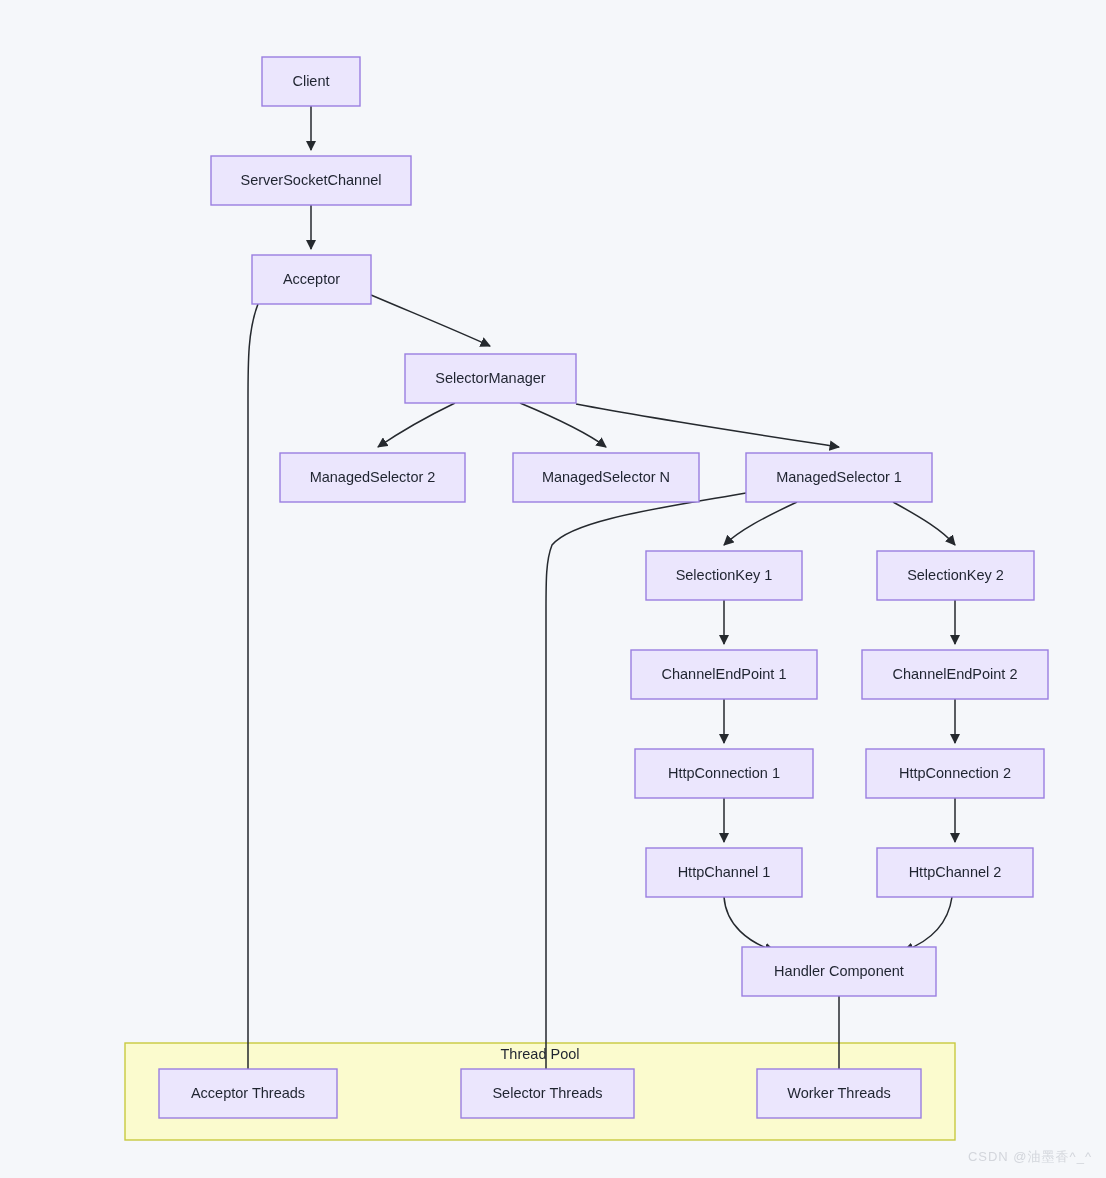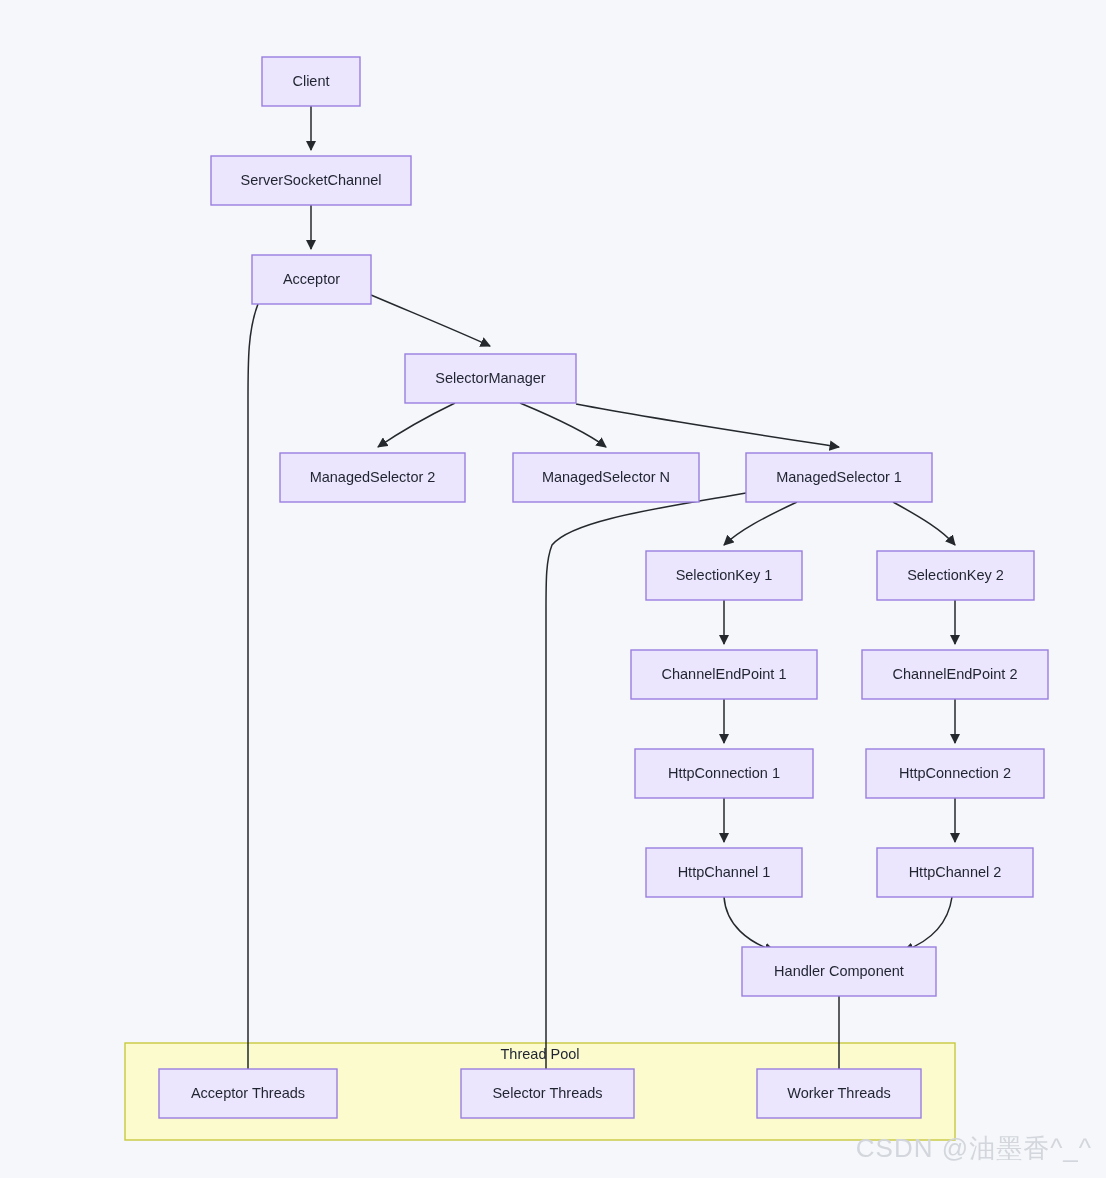--- a/index.html
+++ b/index.html
@@ -50,21 +50,21 @@
     fill: none;
     stroke: #25292e;
     stroke-width: 1.5px;
   }
   .watermark {
     position: absolute;
     right: 14px;
     bottom: 12px;
     color: #d3d6dc;
     font-family: "Liberation Sans", sans-serif;
-    font-size: 26px;
+    font-size: 13px;
     letter-spacing: 1px;
     user-select: none;
   }
 </style>
 </head>
 <body>
 
 <svg id="diagram" viewBox="0 0 1106 1178" xmlns="http://www.w3.org/2000/svg">
   <defs>
     <marker id="arrowhead" viewBox="0 0 10 10" refX="9" refY="5" markerWidth="7" markerHeight="7" orient="auto-start-reverse">

